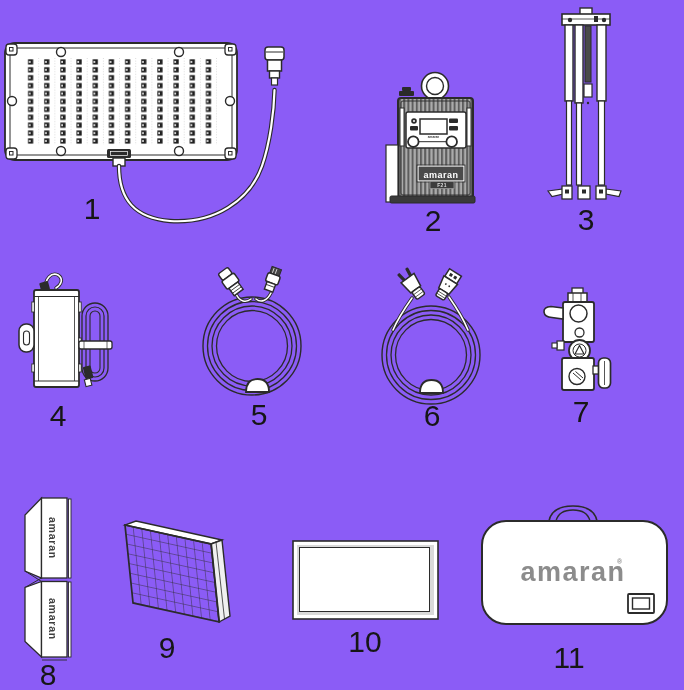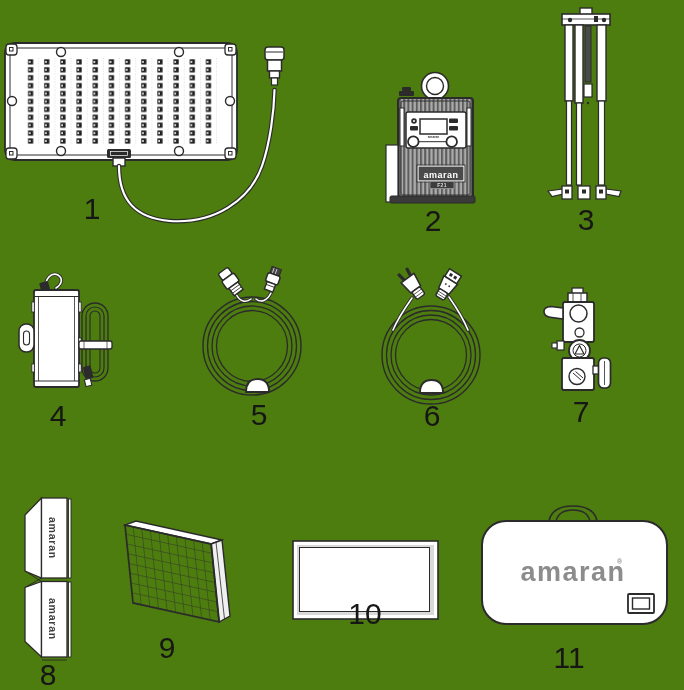--- a/index.html
+++ b/index.html
@@ -1,16 +1,16 @@
 <!DOCTYPE html>
 <html><head>
 <meta charset="utf-8">
 <style>
   html,body{margin:0;padding:0;background:#fff;}
-  .canvas{position:relative;width:684px;height:690px;background:#4d7c0f;overflow:hidden;
+  .canvas{position:relative;width:684px;height:690px;background:#8b5cf6;overflow:hidden;
           font-family:"Liberation Sans",sans-serif;}
   .canvas svg{position:absolute;left:0;top:0;}
   .num{position:absolute;transform:translateX(-50%);font:400 30px/1 "Liberation Sans",sans-serif;
        color:#161616;white-space:nowrap;}
   
   .f{fill:#fff;stroke:#2b2b2b;}
   .n{fill:none;stroke:#2b2b2b;}
   .d{fill:#2b2b2b;stroke:none;}
   .g{fill:#d9d9d9;stroke:none;}
   .cableO{fill:none;stroke:#2b2b2b;stroke-width:4.4;stroke-linecap:round;}
@@ -336,15 +336,15 @@
 
 <div class="num" style="left:92px;top:194px">1</div>
 <div class="num" style="left:433px;top:206px">2</div>
 <div class="num" style="left:586px;top:205px">3</div>
 <div class="num" style="left:58px;top:401px">4</div>
 <div class="num" style="left:259px;top:400px">5</div>
 <div class="num" style="left:432px;top:401px">6</div>
 <div class="num" style="left:581px;top:397px">7</div>
 <div class="num" style="left:48px;top:660px">8</div>
 <div class="num" style="left:167px;top:633px">9</div>
-<div class="num" style="left:365px;top:599px">10</div>
+<div class="num" style="left:365px;top:627px">10</div>
 <div class="num" style="left:569px;top:643px">11</div>
 </div>
 
 </body></html>

